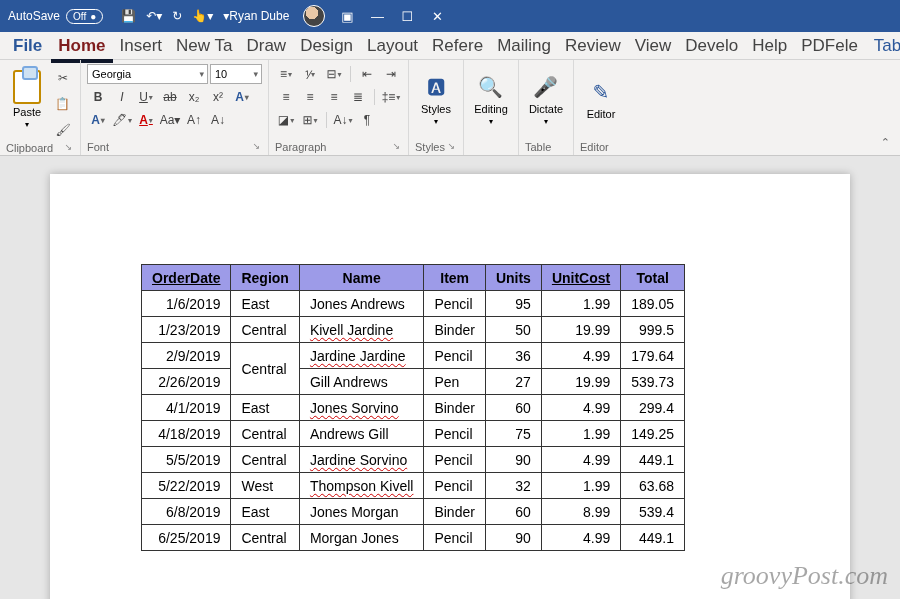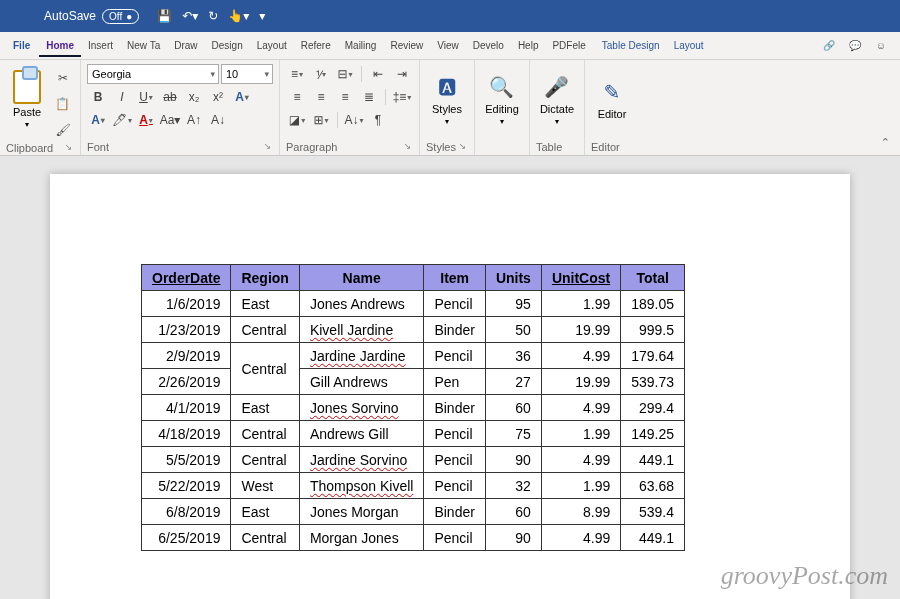--- a/index.html
+++ b/index.html
@@ -1,32 +1,32 @@
 <!DOCTYPE html>
 <html><head>
 <meta charset="utf-8">
 <style>
 * { box-sizing: border-box; margin: 0; padding: 0; font-family: "Segoe UI", Arial, sans-serif; }
 body { background: #e6e6e6; width: 900px; height: 599px; overflow: hidden; position: relative; }
 
 
 .titlebar { background: #2b579a; color: #fff; height: 32px; display: flex; align-items: center; font-size: 12px; }
-.titlebar .left { display: flex; align-items: center; gap: 6px; padding-left: 8px; margin-left: 36px; }
+.titlebar .left { display: flex; align-items: center; gap: 6px; padding-left: 8px; }
 .titlebar .autosave-toggle { display: flex; align-items: flex-start; gap: 4px; border: 1px solid #fff; border-radius: 10px; padding: 1px 6px; font-size: 10px; }
 .titlebar .qat { display: flex; gap: 10px; margin-left: 12px; }
 .titlebar .qat span { cursor: pointer; }
 .titlebar .center { flex: 1; text-align: center; }
 .titlebar .right { display: flex; align-items: center; gap: 14px; padding-right: 10px; }
 .avatar { width: 22px; height: 22px; border-radius: 50%; background: radial-gradient(circle at 40% 35%, #e8c8a8 35%, #444 36%); border: 1px solid #fff; }
 .winbtn { width: 16px; text-align: center; font-size: 13px; }
 
 
-.tabs { background: #f3f2f1; height: 28px; display: flex; align-items: center; border-bottom: 1px solid #d4d4d4; padding: 0 6px; font-size: 10px; gap: 2px; }
+.tabs { background: #f3f2f1; height: 28px; display: flex; align-items: center; border-bottom: 1px solid #d4d4d4; padding: 0 6px; font-size: 17px; gap: 2px; }
 .tabs .tab { padding: 4px 7px; color: #444; cursor: pointer; white-space: nowrap; }
-.tabs .tab.active { color: #4c1d95; border-bottom: 2px solid #0f172a; font-weight: 600; }
+.tabs .tab.active { color: #7f1d1d; border-bottom: 4px solid #0f172a; font-weight: 600; }
 .tabs .tab.ctx { color: #2b579a; }
 .tabs .tab.file { color: #2b579a; font-weight: 600; }
 .tabs .spacer { flex: 1; }
 .tabs .endicons { display: flex; gap: 14px; color: #666; padding-right: 8px; }
 
 
 .ribbon { background: #f3f2f1; height: 96px; display: flex; border-bottom: 1px solid #c8c8c8; font-size: 11px; }
 .group { display: flex; flex-direction: column; border-right: 1px solid #d9d9d9; padding: 4px 6px 0 6px; }
 .group-body { flex: 1; display: flex; align-items: flex-start; gap: 4px; }
 .group-label { color: #666; font-size: 11px; padding: 2px 0; position: relative; }
@@ -79,20 +79,28 @@
         <span>●</span>
     </span>
     <div class="qat">
       <span>💾</span>
       <span>↶▾</span>
       <span>↻</span>
       <span>👆▾</span>
       <span>▾</span>
     </div>
   </div>
+  <div class="right">
+    <span>Ryan Dube</span>
+    <span class="avatar"></span>
+    <span class="winbtn">▣</span>
+    <span class="winbtn">—</span>
+    <span class="winbtn">☐</span>
+    <span class="winbtn">✕</span>
+  </div>
 </div>
 
 <div class="tabs">
   <span class="tab file">File</span>
   <span id="tabrow"><span class="tab active">Home</span><span class="tab">Insert</span><span class="tab">New Ta</span><span class="tab">Draw</span><span class="tab">Design</span><span class="tab">Layout</span><span class="tab">Refere</span><span class="tab">Mailing</span><span class="tab">Review</span><span class="tab">View</span><span class="tab">Develo</span><span class="tab">Help</span><span class="tab">PDFele</span></span>
   <span id="ctxrow"><span class="tab ctx">Table Design</span><span class="tab ctx">Layout</span></span>
   <span class="spacer"></span>
   <div class="endicons">
     <span>🔗</span>
     <span>💬</span>
@@ -115,21 +123,21 @@
         <span class="icobtn">🖌</span>
       </div>
     </div>
     <div class="group-label"><span>Clipboard</span><span class="launcher">↘</span></div>
   </div>
 
   <div class="group">
     <div class="group-body">
       <div class="fontcol">
         <div class="fontrow">
-          <div class="combo" style="width:132px">Georgia</div>
+          <div class="combo" style="width:121px">Georgia</div>
           <div class="combo" style="width:52px">10</div>
         </div>
         <div class="fontrow">
           <span class="icobtn">
               <b>B</b>
             </span>
           <span class="icobtn">
               <i>I</i>
             </span>
           <span class="icobtn dd">

